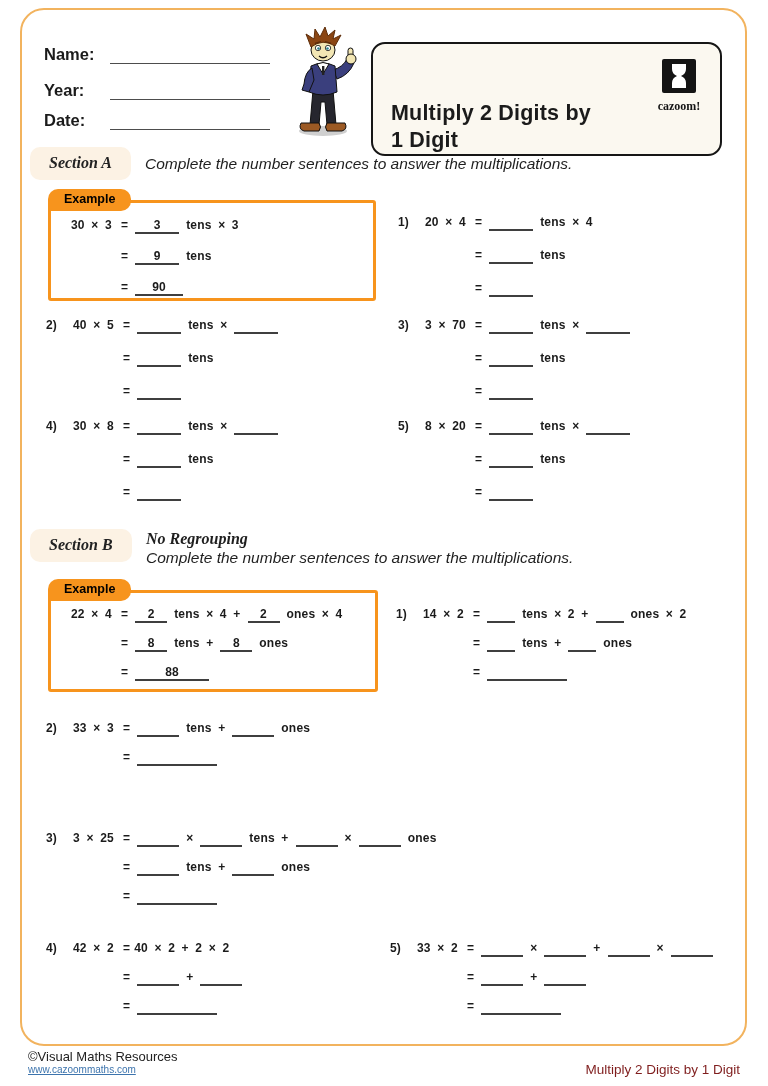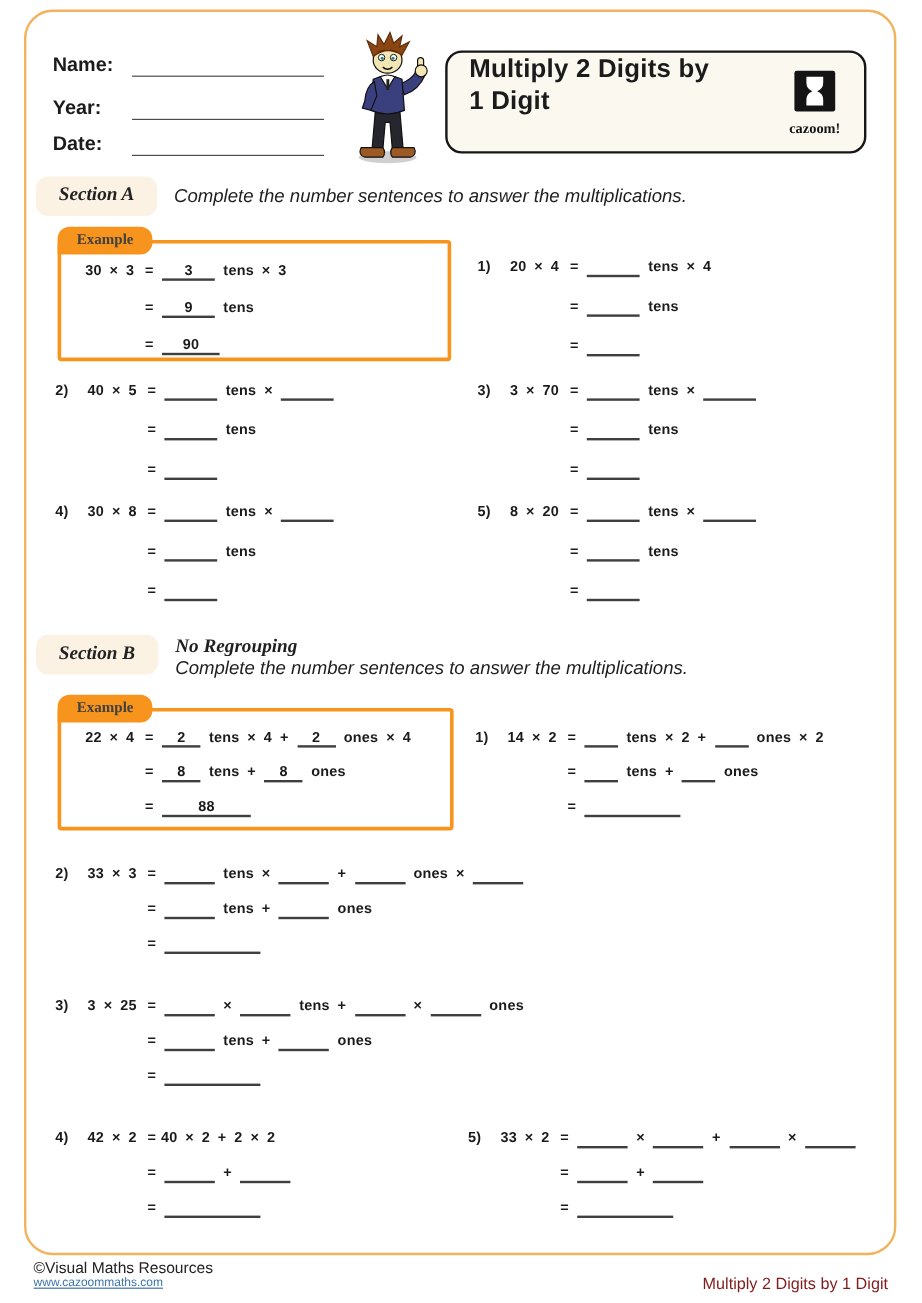--- a/index.html
+++ b/index.html
@@ -10,37 +10,37 @@
   .page-border { position:absolute; left:20px; top:8px; width:727px; height:1038px;
                  border:2px solid var(--page-border); border-radius:24px; }
 
   
   .hfield { position:absolute; left:44px; width:226px; display:flex; align-items:flex-end; height:24px; }
   .hlabel { font-weight:bold; font-size:16.5px; width:58px; flex:0 0 auto; }
   .hline  { flex:1; border-bottom:1.6px solid #4d4d4d; margin-left:8px; height:20px; }
 
   .boy { position:absolute; left:287px; top:26px; }
 
-  .title-box { position:absolute; left:371px; top:42px; width:351px; height:86px;
+  .title-box { position:absolute; left:371px; top:42px; width:351px; height:114px;
                border:2.5px solid #161616; border-radius:14px; background:var(--titlebox-bg);
-               display:flex; align-items:flex-start; }
+               display:flex; align-items:flex-end; }
   .title-text { padding-left:18px; font-size:21.5px; font-weight:bold; line-height:27px; letter-spacing:0.2px; }
   .logo { position:absolute; right:12px; top:14px; width:58px; text-align:center; }
   .logo-text { font-family:"Liberation Serif", serif; font-weight:bold; font-size:12px; margin-top:1px; color:#141414; }
 
   
   .sec-label { position:absolute; font-family:"Liberation Serif", serif; font-style:italic; font-weight:bold;
                font-size:16px; background:var(--label-bg); padding:7px 19px 8px; border-radius:10px; color:#222; }
   .instr { position:absolute; font-family:Liberation Sans, sans-serif; font-style:italic; font-size:15.5px; color:#1f1f1f; }
   .sub   { position:absolute; font-family:"Liberation Serif", serif; font-style:italic; font-weight:bold; font-size:16px; color:#1f1f1f; }
 
   
   .example-box { position:absolute; border:3px solid var(--accent); border-radius:3px; background:#fff; }
-  .ex-tab { position:absolute; top:-14px; left:-3px; background:var(--accent); color:#404040;
-            font-size:12.5px; font-weight:bold; padding:3px 16px 5px; border-radius:10px 10px 10px 0;font-family:Liberation Serif, serif; }
+  .ex-tab { position:absolute; top:-14px; left:-3px; background:var(--accent); color:#000000;
+            font-size:12.5px; font-weight:bold; padding:3px 16px 5px; border-radius:10px 10px 10px 0; }
 
   
   .question { position:absolute; display:flex; align-items:flex-start; font-size:12px; font-weight:bold;
               word-spacing:3px; letter-spacing:0.2px; white-space:nowrap; }
   .example-box .question { position:static; padding:7px 0 0 20px; }
   .q-num  { flex:0 0 auto; width:27px; }
   .q-prob { flex:0 0 auto; margin-right:7px; }
   .q-line { white-space:nowrap; }
   .qa .q-line, .qa .q-num, .qa .q-prob { line-height:33px; }
   .qa .q-line { height:33px; }
@@ -195,21 +195,20 @@
     <div class="q-lines">
       <div class="q-line"><span class="tok eq">=</span><span class="blank" style="width: 28px;">&nbsp;</span><span class="tok">tens × 2 +</span><span class="blank" style="width: 28px;">&nbsp;</span><span class="tok">ones × 2</span></div>
       <div class="q-line"><span class="tok eq">=</span><span class="blank" style="width: 28px;">&nbsp;</span><span class="tok">tens +</span><span class="blank" style="width: 28px;">&nbsp;</span><span class="tok">ones</span></div>
       <div class="q-line"><span class="tok eq">=</span><span class="blank" style="width: 80px;">&nbsp;</span></div>
     </div>
   </div>
 <div class="question qb" style="left:46px;  top:714px">
     <span class="q-num">2)</span>
     <span class="q-prob">33 × 3</span>
     <div class="q-lines">
-      <div class="q-line"><span class="tok eq">=</span><span class="blank" style="width: 42px;">&nbsp;</span><span class="tok">tens ×</span><span class="blank" style="width: 42px;">&nbsp;</span><span class="tok">+</span><span class="blank" style="width: 42px;">&nbsp;</span><span class="tok">ones ×</span><span class="blank" style="width: 42px;">&nbsp;</span></div>
       <div class="q-line"><span class="tok eq">=</span><span class="blank" style="width: 42px;">&nbsp;</span><span class="tok">tens +</span><span class="blank" style="width: 42px;">&nbsp;</span><span class="tok">ones</span></div>
       <div class="q-line"><span class="tok eq">=</span><span class="blank" style="width: 80px;">&nbsp;</span></div>
     </div>
   </div>
 <div class="question qb" style="left:46px;  top:824px">
     <span class="q-num">3)</span>
     <span class="q-prob">3 × 25</span>
     <div class="q-lines">
       <div class="q-line"><span class="tok eq">=</span><span class="blank" style="width: 42px;">&nbsp;</span><span class="tok">×</span><span class="blank" style="width: 42px;">&nbsp;</span><span class="tok">tens +</span><span class="blank" style="width: 42px;">&nbsp;</span><span class="tok">×</span><span class="blank" style="width: 42px;">&nbsp;</span><span class="tok">ones</span></div>
       <div class="q-line"><span class="tok eq">=</span><span class="blank" style="width: 42px;">&nbsp;</span><span class="tok">tens +</span><span class="blank" style="width: 42px;">&nbsp;</span><span class="tok">ones</span></div>

